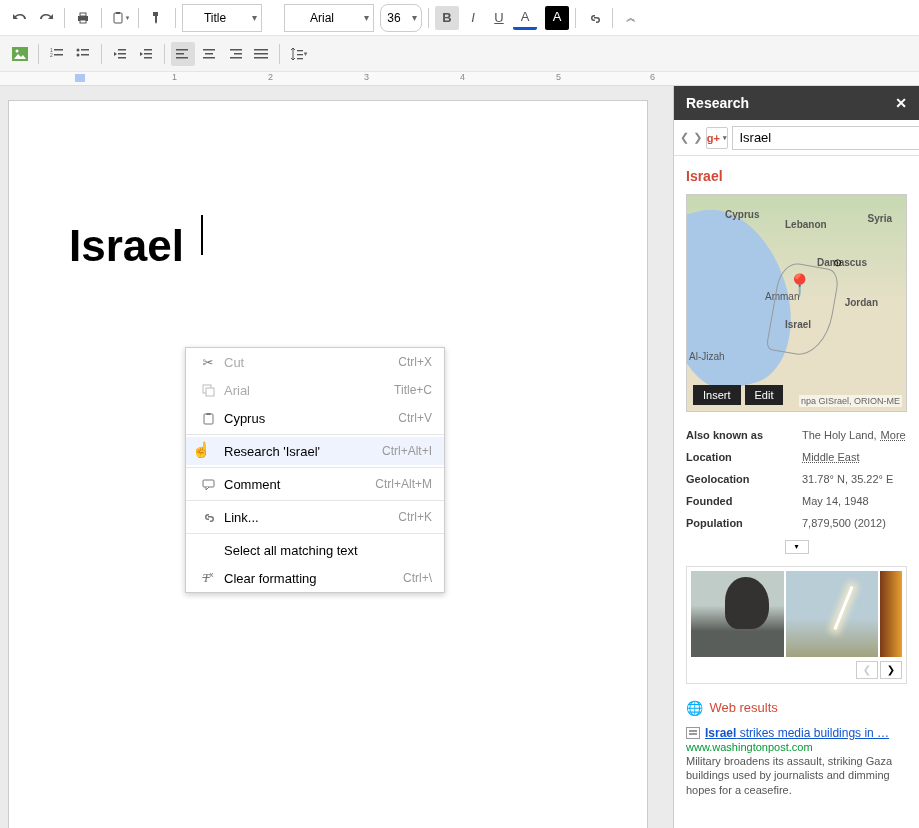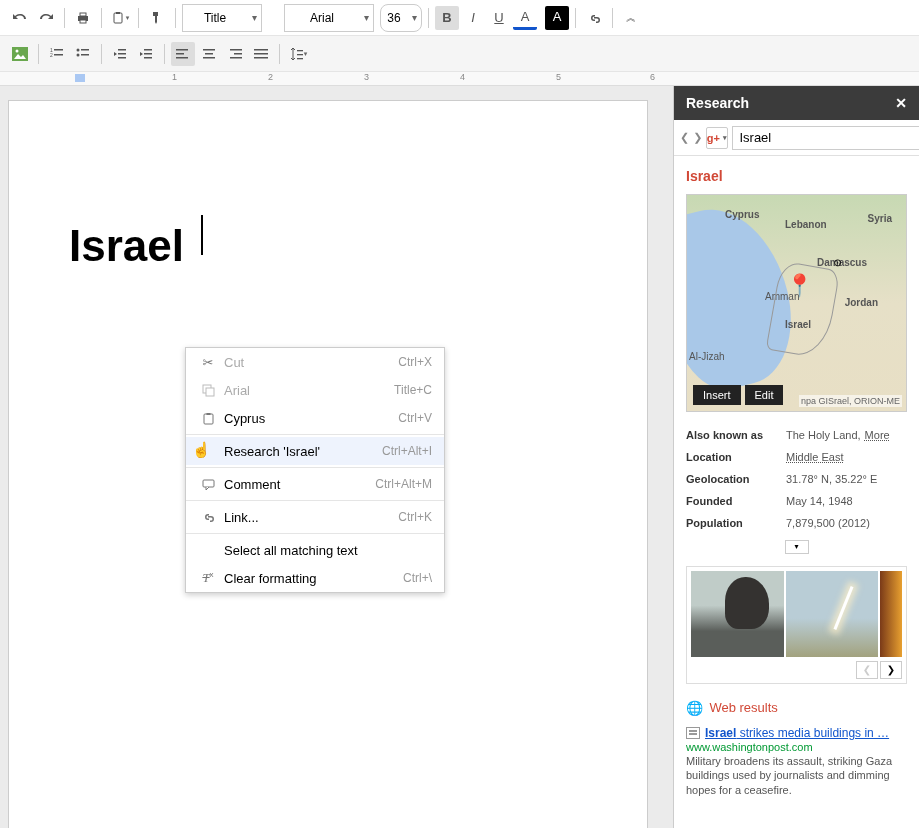--- a/index.html
+++ b/index.html
@@ -59,21 +59,21 @@
   .map-label { position: absolute; font-weight: bold; color: #555; }
   .map-sea { position: absolute; background: #a9c8e8; border-radius: 30% 60% 50% 40%; }
   .map-border { position: absolute; border: 1px solid #999; }
   .map-pin { position: absolute; color: #d33; font-size: 22px; }
   .map-actions { position: absolute; bottom: 6px; left: 6px; display: flex; gap: 4px; }
   .map-btn { background: #222; color: #fff; border: none; padding: 4px 10px; font-size: 11px; cursor: pointer; }
   .map-attr { position: absolute; bottom: 4px; right: 4px; font-size: 9px; color: #666; background: rgba(255,255,255,0.6); padding: 1px 2px; }
   
   
   .facts { margin-top: 12px; }
-  .fact-row { display: flex; padding: 5px 0; font-size: 11px; }
+  .fact-row { display: flex; padding: 5px 0; font-size: 11px; gap: 16px; }
   .fact-label { width: 100px; font-weight: bold; color: #333; }
   .fact-value { flex: 1; color: #555; }
   .fact-value a { color: #555; text-decoration: underline dotted; }
   .facts-more-link { color: #888; font-size: 11px; margin-left: 4px; }
   .facts-expand { text-align: center; margin-top: 4px; }
   .facts-expand-btn { border: 1px solid #ccc; width: 24px; height: 14px; display: inline-flex; align-items: center; justify-content: center; font-size: 8px; cursor: pointer; }
   
   
   .img-carousel { border: 1px solid #ddd; margin-top: 12px; padding: 4px; }
   .img-row { display: flex; gap: 2px; height: 86px; overflow: hidden; }

